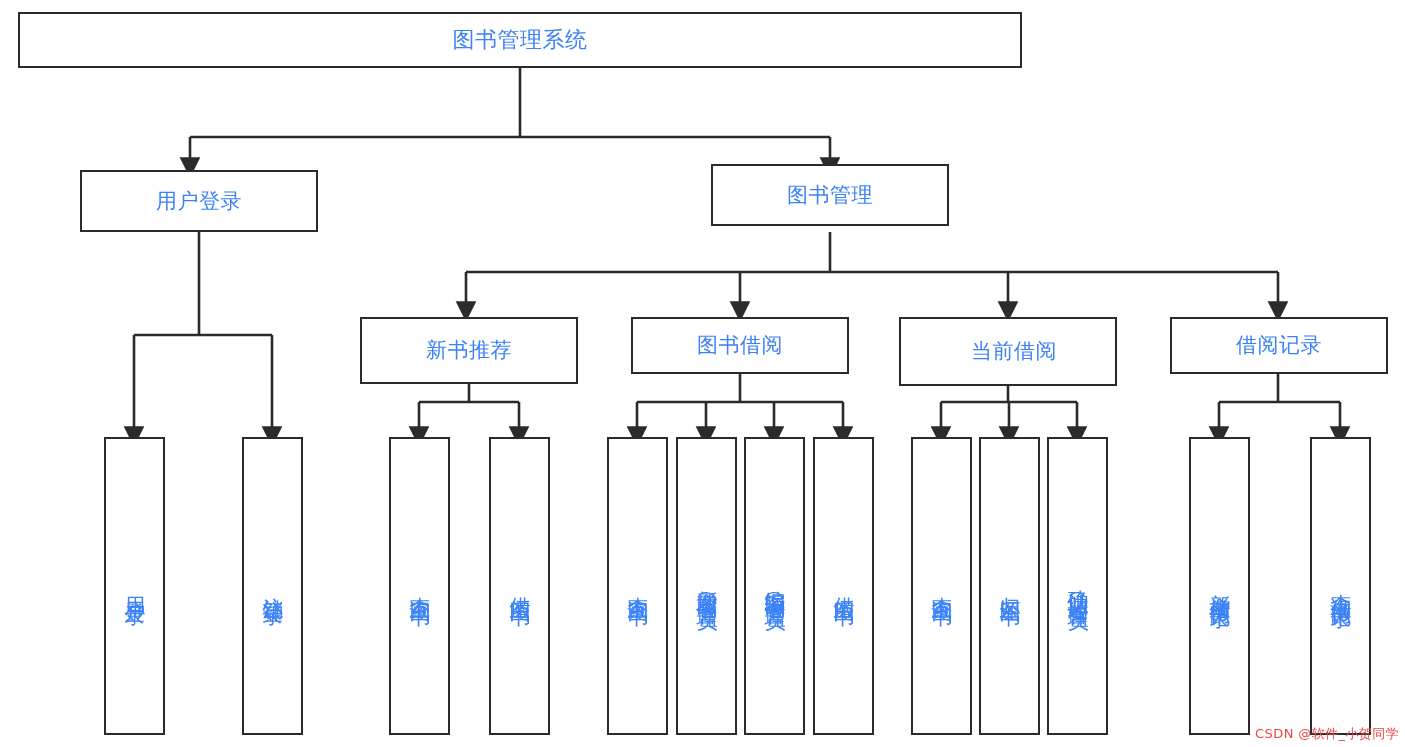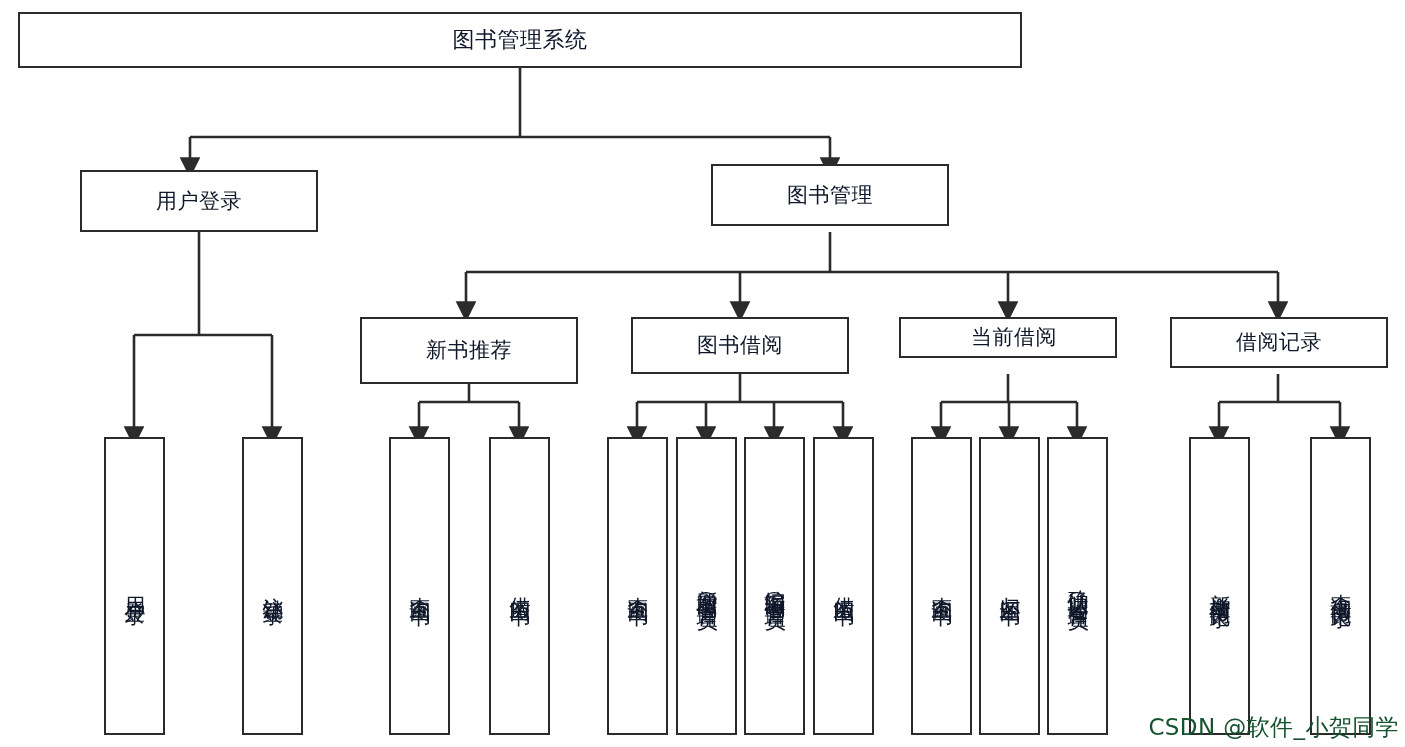--- a/index.html
+++ b/index.html
@@ -14,21 +14,21 @@
   svg.wires{position:absolute;left:0;top:0;width:1405px;height:747px;pointer-events:none;}
 
   .node{
     position:absolute;
     box-sizing:border-box;
     background:#ffffff;
     border:2px solid #2b2b2b;
     display:flex;
     align-items:center;
     justify-content:center;
-    color:#0f172a;
+    color:#3b82f6;
   }
   .node .lbl{
     display:block;
     line-height:1.18;
     letter-spacing:0.5px;
     white-space:nowrap;
   }
   .node.h .lbl{font-size:21px;}
   .node.root .lbl{font-size:22px;}
   .node.v{
@@ -40,22 +40,22 @@
     text-orientation:upright;
     font-size:21px;
     letter-spacing:3px;
     line-height:1;
     white-space:normal;
     max-height:270px;
   }
   .watermark{
     position:absolute;
     right:6px;bottom:4px;
-    font-size:23px;
-    color:#14532d;
+    font-size:13px;
+    color:#ef4444;
     letter-spacing:0.4px;
     white-space:nowrap;
     text-align:center;
   }
 </style>
 </head>
 <body>
 
 <div id="canvas">
 
@@ -119,24 +119,24 @@
   <div class="node h" style="left:711px;top:164px;width:238px;height:62px;">
     <span class="lbl">图书管理</span>
   </div>
 
   <div class="node h" style="left:360px;top:317px;width:218px;height:67px;">
     <span class="lbl">新书推荐</span>
   </div>
   <div class="node h" style="left:631px;top:317px;width:218px;height:57px;">
     <span class="lbl">图书借阅</span>
   </div>
-  <div class="node h" style="left:899px;top:317px;width:218px;height:41px;padding-left:12px;">
+  <div class="node h" style="left:899px;top:317px;width:218px;height:69px;padding-left:12px;">
     <span class="lbl">当前借阅</span>
   </div>
-  <div class="node h" style="left:1170px;top:317px;width:218px;height:51px;">
+  <div class="node h" style="left:1170px;top:317px;width:218px;height:57px;">
     <span class="lbl">借阅记录</span>
   </div>
 
   <div class="node v" style="left:104px;top:437px;width:61px;height:298px;">
     <span class="lbl">用户登录</span>
   </div>
   <div class="node v" style="left:242px;top:437px;width:61px;height:298px;">
     <span class="lbl">注销登录</span>
   </div>
 

